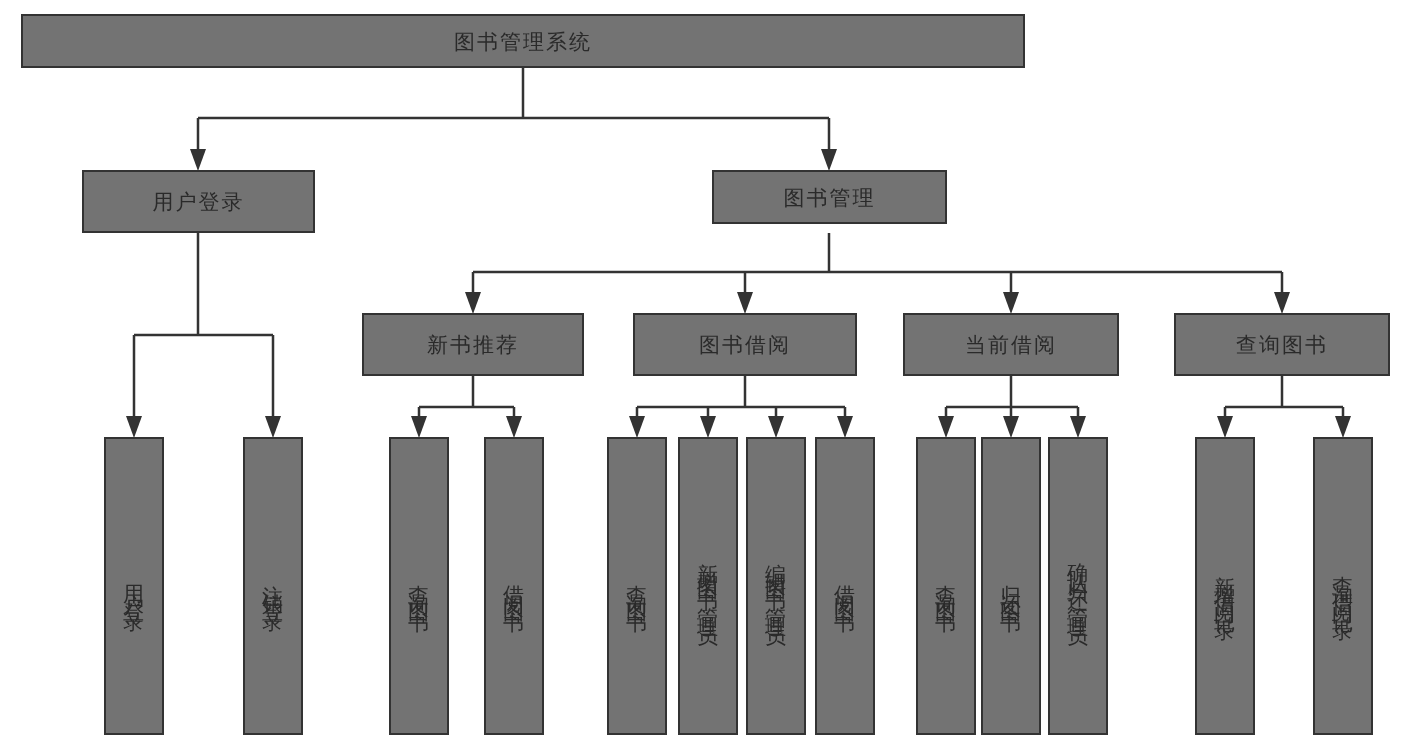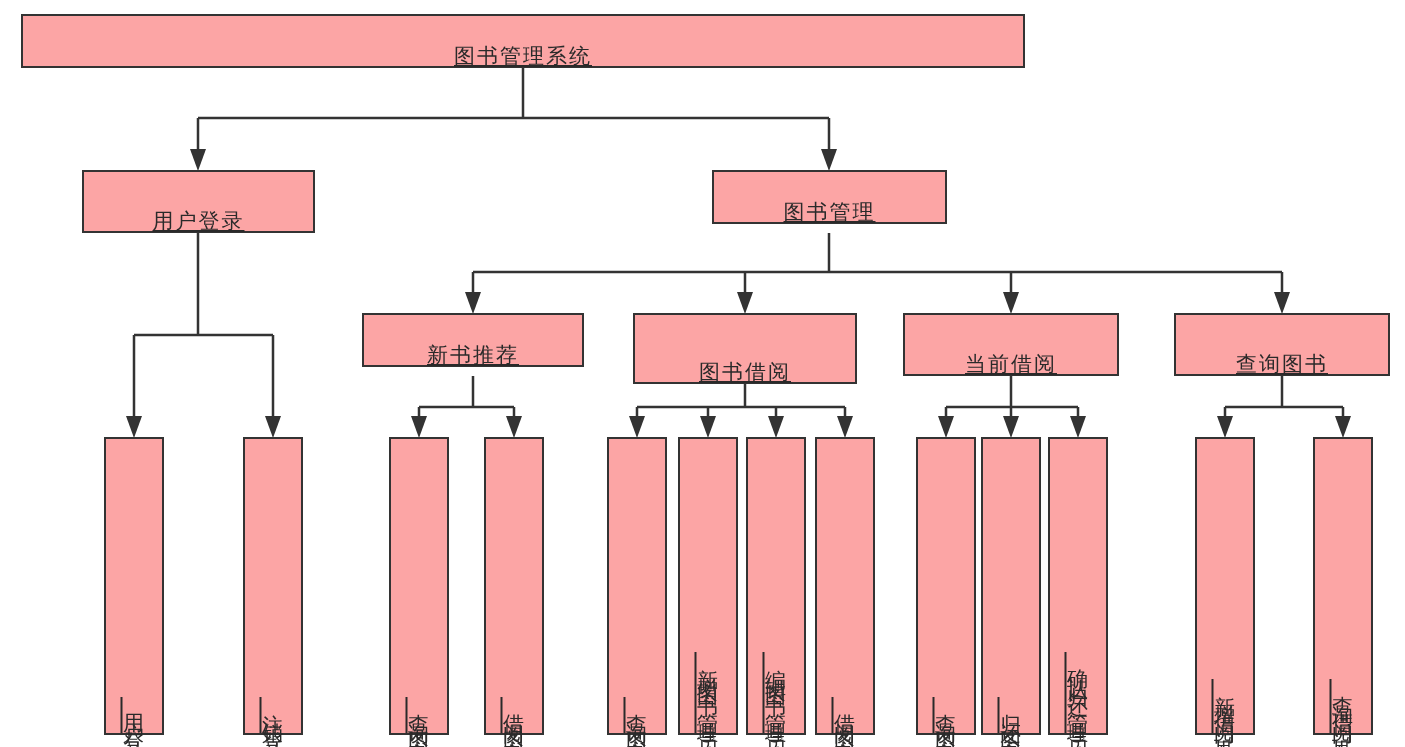--- a/index.html
+++ b/index.html
@@ -16,27 +16,26 @@
     font-family:"Liberation Sans", sans-serif;
     position:relative;
     overflow:hidden;
   }
   .canvas{position:absolute;left:0;top:0;width:1405px;height:747px}
   svg.connectors{position:absolute;left:0;top:0;display:block}
   svg.connectors path{stroke:var(--line);stroke-width:2.5;fill:none}
   svg.connectors polygon{fill:var(--line);stroke:none}
   .node{
     position:absolute;
-    background:#fca5a5;
+    background:#737373;
     border:2.5px solid var(--border);
     display:flex;
-    align-items:flex-end;
+    align-items:center;
     justify-content:center;
     color:var(--text);
-    text-decoration:underline;
   }
   .node.h .lbl{
     font-size:21px;
     letter-spacing:2px;
     white-space:nowrap;
     line-height:1;
   }
   .node.v .lbl{
     writing-mode:vertical-lr;
     text-orientation:mixed;
@@ -100,24 +99,24 @@
     <span class="lbl">图书管理系统</span>
   </div>
 
   <div class="node h" style="left:82px;top:170px;width:233px;height:63px">
     <span class="lbl">用户登录</span>
   </div>
   <div class="node h" style="left:712px;top:170px;width:235px;height:54px">
     <span class="lbl">图书管理</span>
   </div>
 
-  <div class="node h" style="left:362px;top:313px;width:222px;height:54px">
+  <div class="node h" style="left:362px;top:313px;width:222px;height:63px">
     <span class="lbl">新书推荐</span>
   </div>
-  <div class="node h" style="left:633px;top:313px;width:224px;height:71px">
+  <div class="node h" style="left:633px;top:313px;width:224px;height:63px">
     <span class="lbl">图书借阅</span>
   </div>
   <div class="node h" style="left:903px;top:313px;width:216px;height:63px">
     <span class="lbl">当前借阅</span>
   </div>
   <div class="node h" style="left:1174px;top:313px;width:216px;height:63px">
     <span class="lbl">查询图书</span>
   </div>
 
   <div class="node v" style="left:104px;top:437px;width:60px;height:298px">

